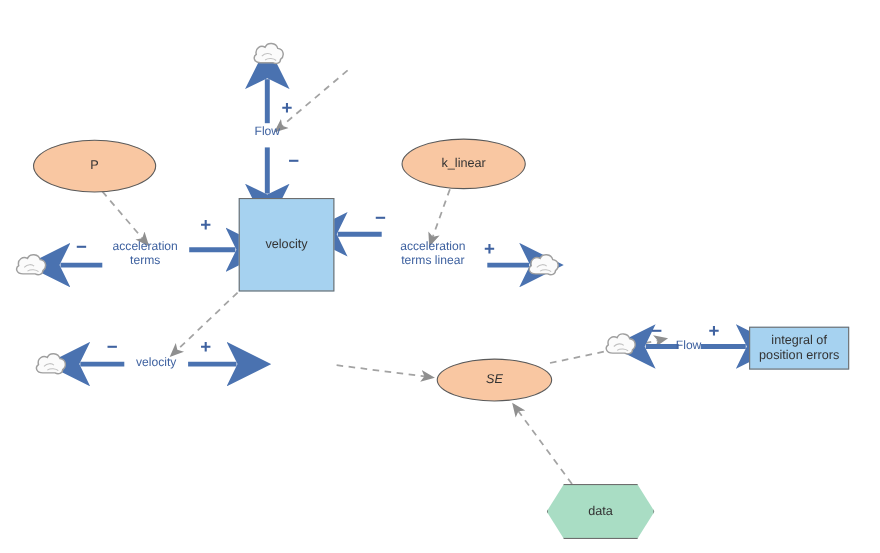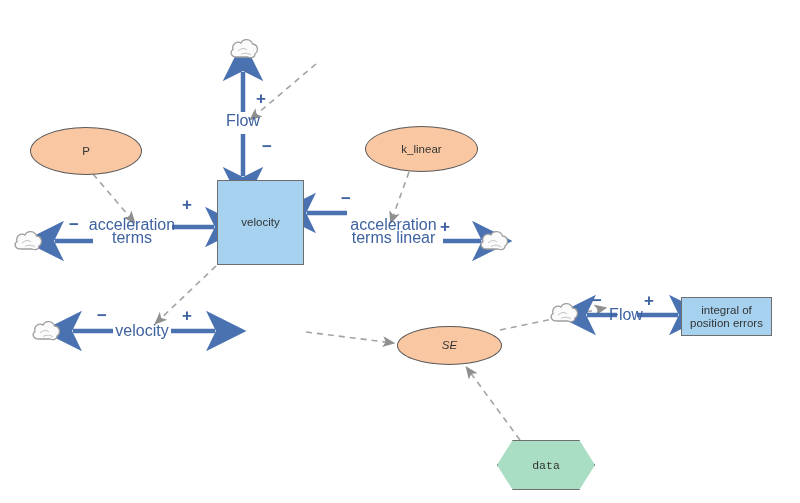--- a/index.html
+++ b/index.html
@@ -45,26 +45,25 @@
   }
   .hex-node {
     background: #a9ddc4;
     border: 1.6px solid #6e6e6e;
     clip-path: polygon(16% 0%, 84% 0%, 100% 50%, 84% 100%, 16% 100%, 0% 50%);
     border-radius: 0;
   }
   .hex-wrap {
     position: absolute;
     z-index: 5;
-    font-family: Liberation Mono, monospace;
   }
   .flow-label {
     position: absolute;
     color: #3f62a0;
-    font-size: 16px;
+    font-size: 11px;
     line-height: 13px;
     text-align: center;
     z-index: 7;
     white-space: nowrap;
   }
   .sign {
     position: absolute;
     color: #3f62a0;
     font-size: 17px;
     font-weight: bold;

